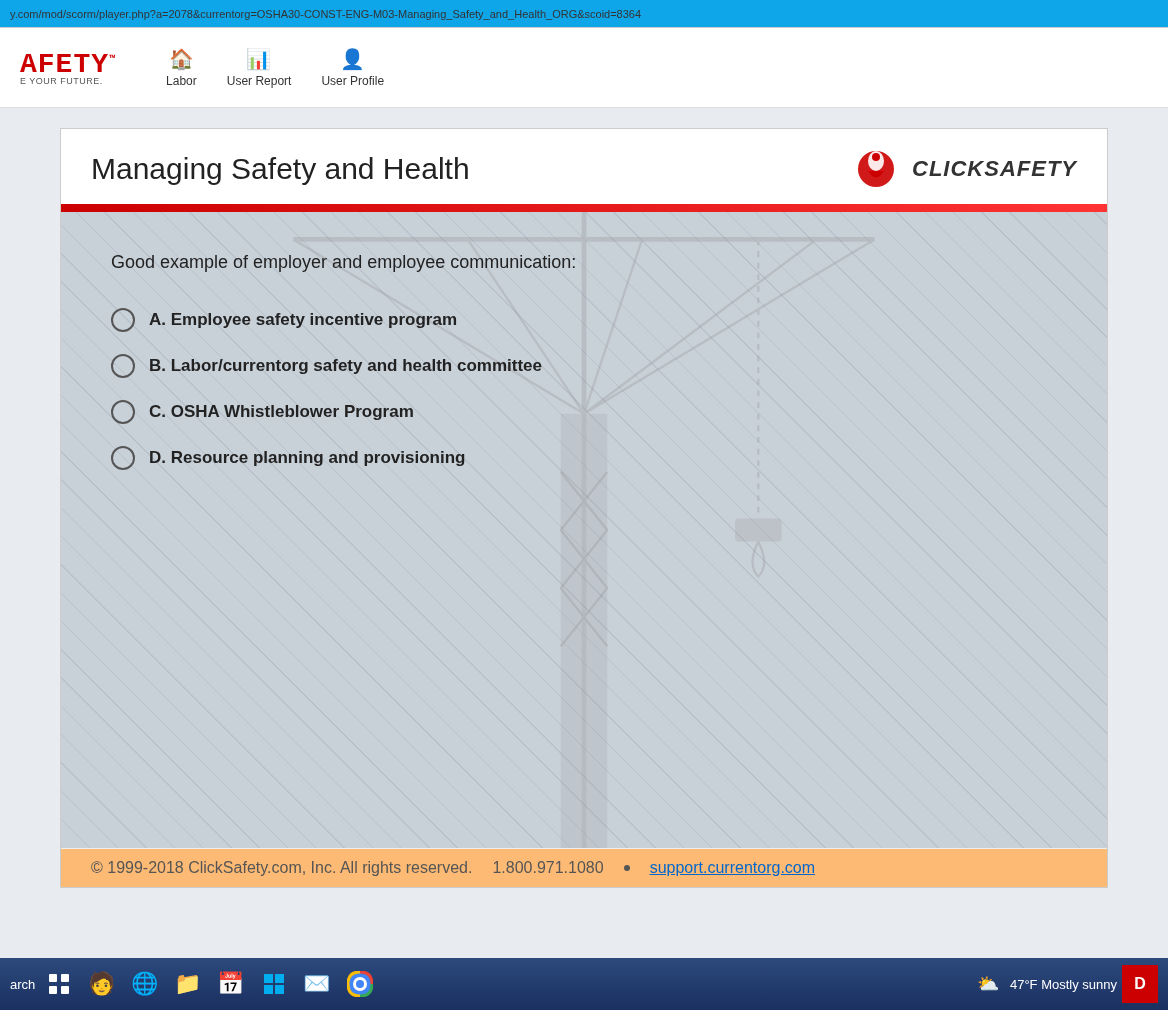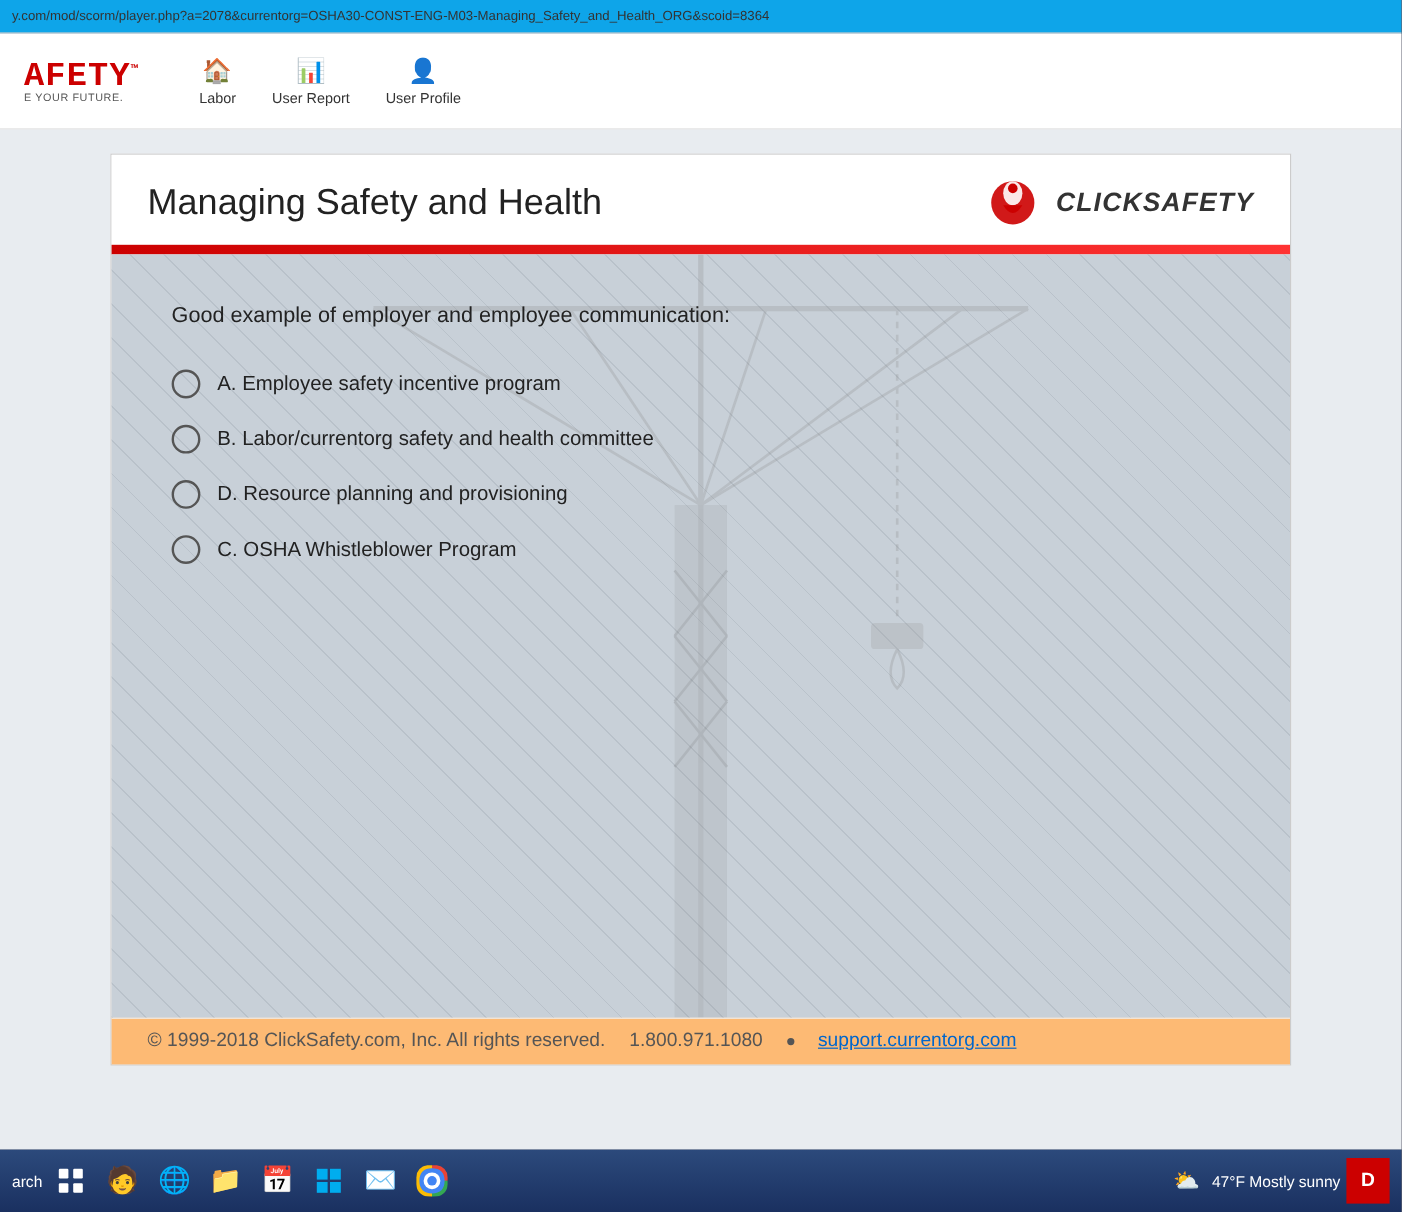--- a/index.html
+++ b/index.html
@@ -81,21 +81,21 @@
     }
 
     .nav-icon {
       font-size: 20px;
       color: #333;
     }
 
     
     .main-content {
       background: #e8ecf0;
-      padding: 20px 92px;
+      padding: 20px 60px;
       height: calc(100% - 80px);
     }
 
     .course-container {
       background: #fff;
       border: 1px solid #ccc;
       height: 100%;
       max-height: 760px;
       display: flex;
       flex-direction: column;
@@ -169,20 +169,21 @@
       position: relative;
       z-index: 1;
     }
 
     .options-list {
       display: flex;
       flex-direction: column;
       gap: 22px;
       position: relative;
       z-index: 1;
+      font-weight: bold;
     }
 
     .option-item {
       display: flex;
       align-items: center;
       gap: 14px;
       cursor: pointer;
     }
 
     .radio-circle {
@@ -362,26 +363,26 @@
             <span class="option-text">A. Employee safety incentive program</span>
           </div>
 
           <div class="option-item">
             <div class="radio-circle"></div>
             <span class="option-text">B. Labor/currentorg safety and health committee</span>
           </div>
 
           <div class="option-item">
             <div class="radio-circle"></div>
-            <span class="option-text">D. Resource planning and provisioning</span>
+            <span class="option-text">C. OSHA Whistleblower Program</span>
           </div>
 
           <div class="option-item">
             <div class="radio-circle"></div>
-            <span class="option-text">C. OSHA Whistleblower Program</span>
+            <span class="option-text">D. Resource planning and provisioning</span>
           </div>
 
         </div>
       </div>
 
       <div class="course-footer">
         <span>© 1999-2018 ClickSafety.com, Inc.  All rights reserved.</span>
         <span>1.800.971.1080</span>
         <div class="footer-dot"></div>
         <a class="footer-link">support.currentorg.com</a>

